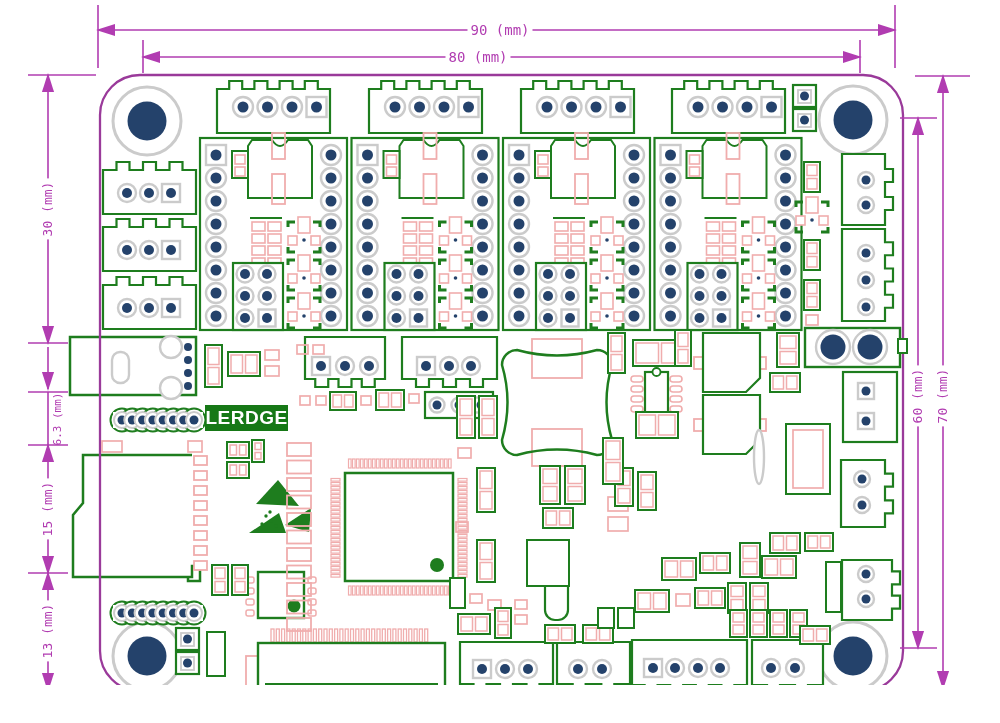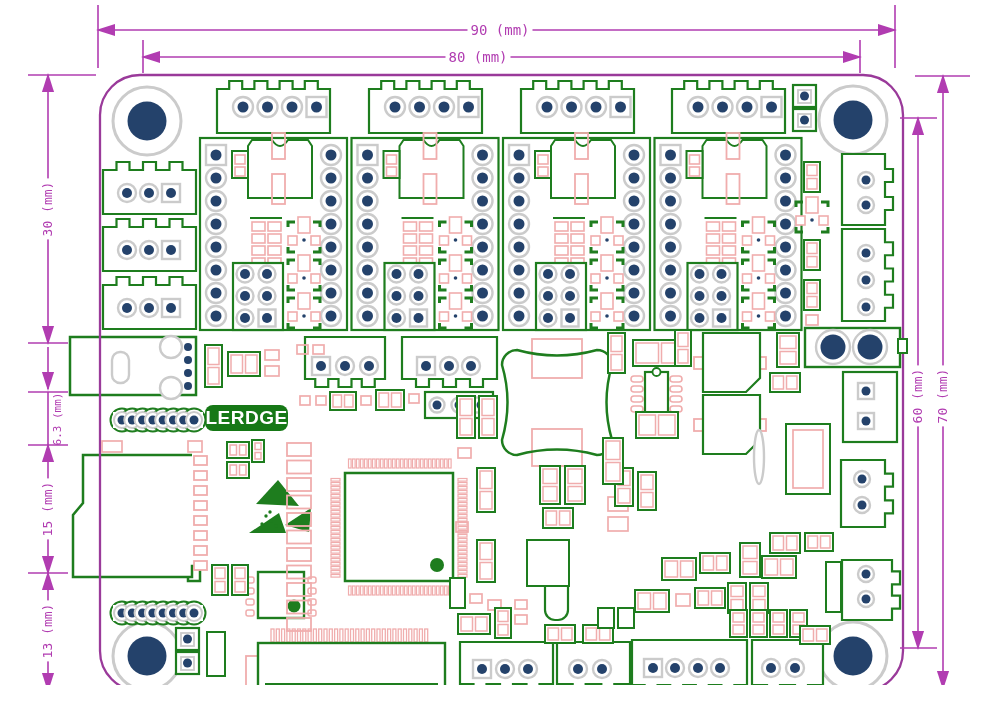--- a/index.html
+++ b/index.html
@@ -6,21 +6,21 @@
   .canvas{position:relative;width:1000px;height:685px;background:#fff;overflow:hidden;
           font-family:"DejaVu Sans Mono",monospace;}
   #board-svg{position:absolute;left:0;top:0;}
   .dim-label{position:absolute;color:#B13CB1;font-size:13px;background:#fff;padding:0 3px;
              white-space:nowrap;transform:translate(-50%,-50%);line-height:1.05;z-index:5;}
   .dim-label.top-lbl{font-size:14px;}
   .dim-label.vert{transform:translate(-50%,-50%) rotate(-90deg);}
   .dim-label.nobg{background:transparent;font-size:11px;}
   .logo-box{position:absolute;left:205px;top:405px;width:83px;height:26px;background:#167816;
             color:#fff;font-family:"Liberation Sans",sans-serif;font-weight:bold;font-size:19px;
-            display:flex;align-items:center;justify-content:center;letter-spacing:.5px;z-index:4;border-radius:8px;}
+            display:flex;align-items:center;justify-content:center;letter-spacing:.5px;z-index:4;}
 </style>
 </head>
 <body>
 
 <div class="canvas">
   <svg id="board-svg" width="1000" height="723" viewBox="0 0 1000 723">
       <defs>
         <marker id="ma" viewBox="0 0 10 10" refX="9" refY="5" markerWidth="12" markerHeight="12" orient="auto-start-reverse">
           <path d="M0,1.8 L10,5 L0,8.2 Z" fill="#B13CB1"></path>
         </marker>

